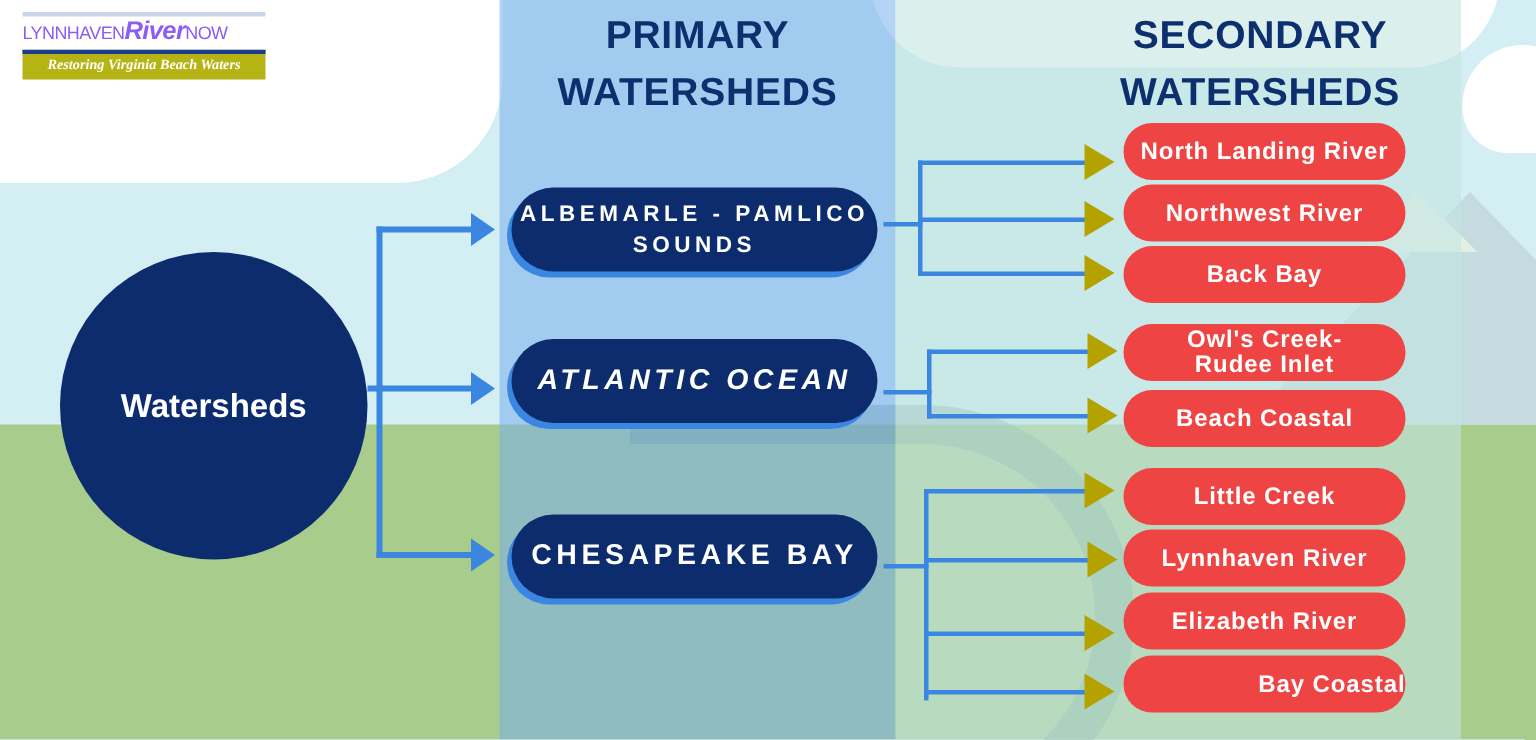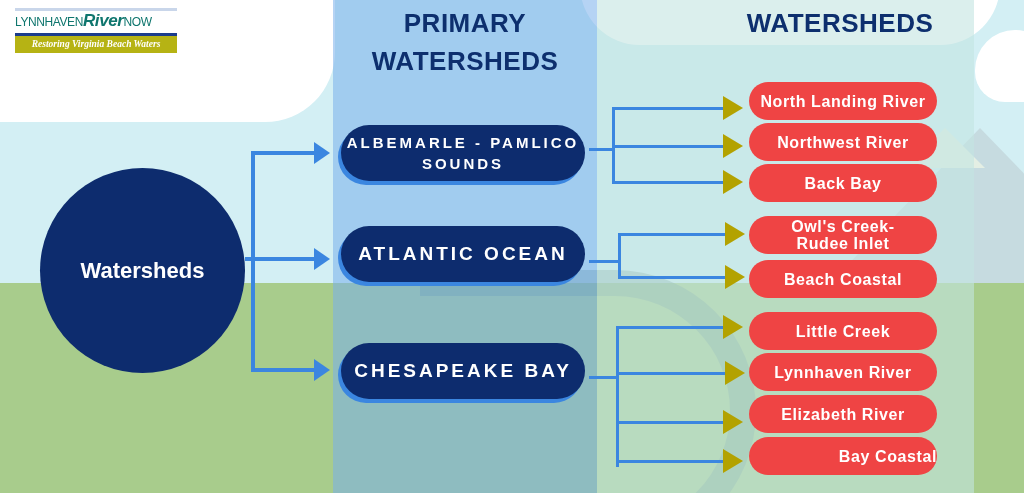--- a/index.html
+++ b/index.html
@@ -18,21 +18,21 @@
   .heading { color:#0d2f6e; font-weight:bold; font-size:26px; text-align:center; line-height:38px; letter-spacing:0.5px; }
   .h-primary { left:333px; top:4px; width:264px; }
   .h-secondary { left:700px; top:4px; width:280px; }
   .root { left:40px; top:168px; width:205px; height:205px; border-radius:50%; background:#0d2c6e; color:#fff; display:flex; align-items:center; justify-content:center; text-align:center; font-weight:bold; font-size:22px; line-height:34px; }
   .pnode { background:#0d2c6e; color:#fff; border-radius:30px; box-shadow:-3px 4px 0 #3b86e0; display:flex; align-items:center; justify-content:center; text-align:center; font-weight:bold; letter-spacing:3px; }
   .snode { left:749px; width:188px; height:38px; background:#ef4444; color:#fff; border-radius:20px; display:flex; align-items:center; justify-content:center; text-align:center; font-weight:bold; font-size:16px; line-height:17px; letter-spacing:0.6px; }
   .line { background:#3b86e0; }
   .arrow-blue { width:0; height:0; border-top:11px solid transparent; border-bottom:11px solid transparent; border-left:16px solid #3b86e0; }
   .arrow-gold { width:0; height:0; border-top:12px solid transparent; border-bottom:12px solid transparent; border-left:20px solid #b3a200; }
   .logo { left:15px; top:8px; width:162px; height:42px; }
-  .logo-top { height:22px; background:#fff; border-top:3px solid #c9d6ea; color:#0f766e; font-size:12px; line-height:20px; letter-spacing:-0.4px; white-space:nowrap; position:relative; overflow:hidden; }
+  .logo-top { height:22px; background:#fff; border-top:3px solid #c9d6ea; color:#8b5cf6; font-size:12px; line-height:20px; letter-spacing:-0.4px; white-space:nowrap; position:relative; overflow:hidden; }
   .logo-river { font-size:17px; font-style:italic; font-weight:bold; }
   .logo-bottom { height:17px; background:#b6b314; color:#fff; font-family:"Liberation Serif", serif; font-style:italic; font-weight:bold; font-size:9.5px; line-height:17px; text-align:center; border-top:3px solid #1b3c8c; }
 </style>
 </head>
 <body>
 
 <div class="abs bg-sky"></div>
 <div class="abs bg-grass"></div>
 <div class="abs cloud-left"></div>
 <div class="abs cloud-top-right"></div>
@@ -48,20 +48,21 @@
     <span>LYNNHAVEN</span><span class="logo-river">River</span><span>NOW</span>
   </div>
   <div class="logo-bottom">Restoring Virginia Beach Waters</div>
 </div>
 
 <div class="abs heading h-primary">
   <div>PRIMARY</div>
   <div>WATERSHEDS</div>
 </div>
 <div class="abs heading h-secondary">
+  <div>SECONDARY</div>
   <div>WATERSHEDS</div>
 </div>
 
 <div class="abs root">
   <div>
     <div>Watersheds</div>
   </div>
 </div>
 
 <div class="abs line" style="left:245px;top:257px;width:10px;height:4px;"></div>
@@ -72,21 +73,21 @@
 <div class="abs arrow-blue" style="left:314px;top:248px;"></div>
 <div class="abs line" style="left:251px;top:368px;width:66px;height:4px;"></div>
 <div class="abs arrow-blue" style="left:314px;top:359px;"></div>
 
 <div class="abs pnode" style="left:341px;top:125px;width:244px;height:56px;font-size:15px;line-height:21px;">
   <div>
     <div>ALBEMARLE - PAMLICO</div>
     <div>SOUNDS</div>
   </div>
 </div>
-<div class="abs pnode" style="left:341px;top:226px;width:244px;height:56px;font-size:19px;">
+<div class="abs pnode" style="left:341px;top:226px;width:244px;height:56px;font-size:19px;font-style:italic;">
   <span>ATLANTIC OCEAN</span>
 </div>
 <div class="abs pnode" style="left:341px;top:343px;width:244px;height:56px;font-size:19px;">
   <span>CHESAPEAKE BAY</span>
 </div>
 
 <div class="abs line" style="left:589px;top:148px;width:26px;height:3px;"></div>
 <div class="abs line" style="left:612px;top:107px;width:3px;height:76px;"></div>
 <div class="abs line" style="left:612px;top:107px;width:112px;height:3px;"></div>
 <div class="abs arrow-gold" style="left:723px;top:96px;"></div>

